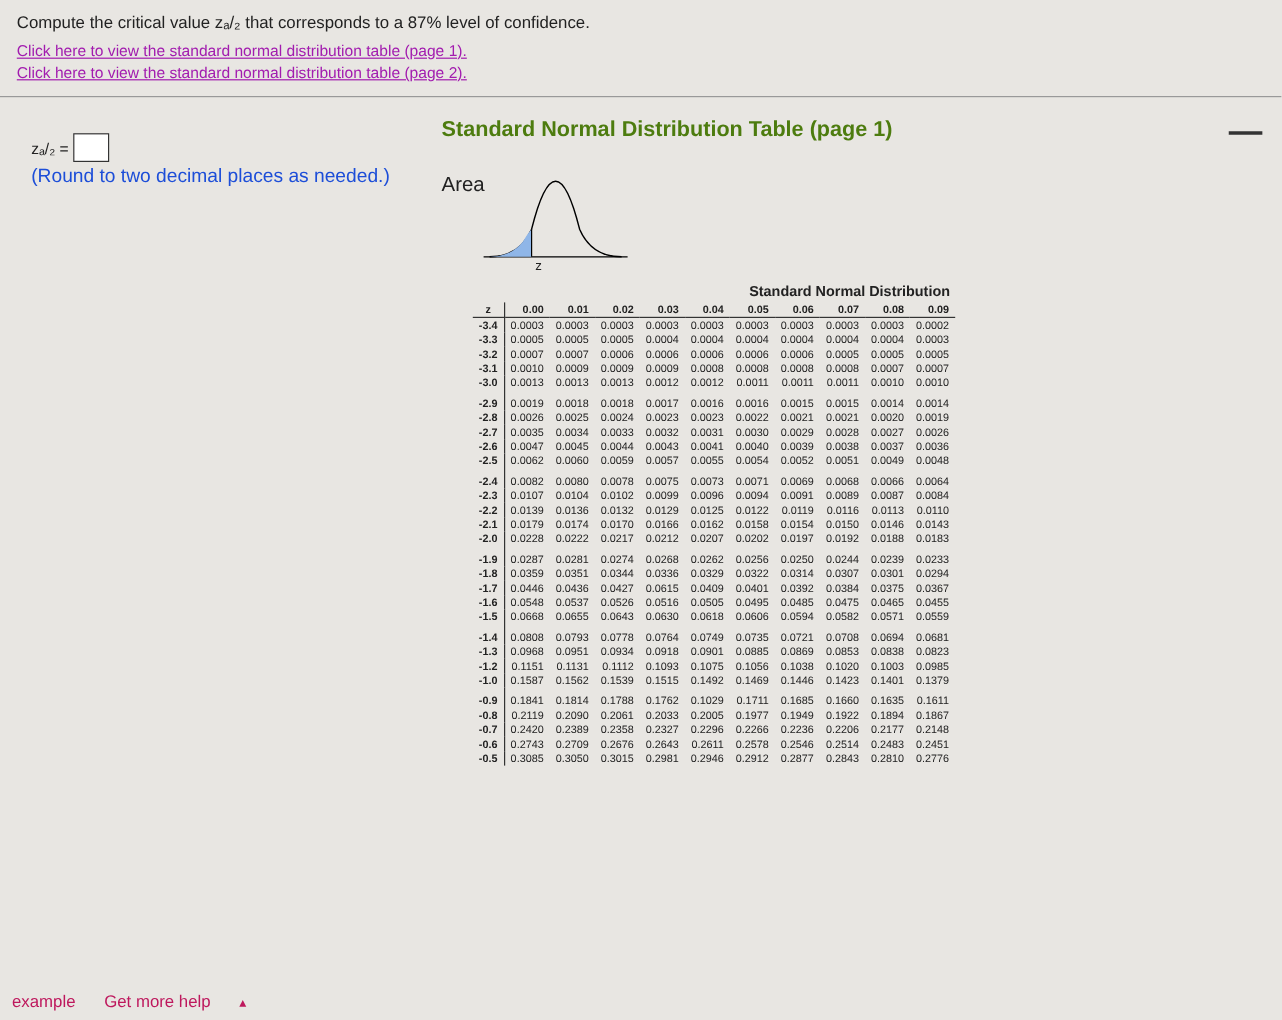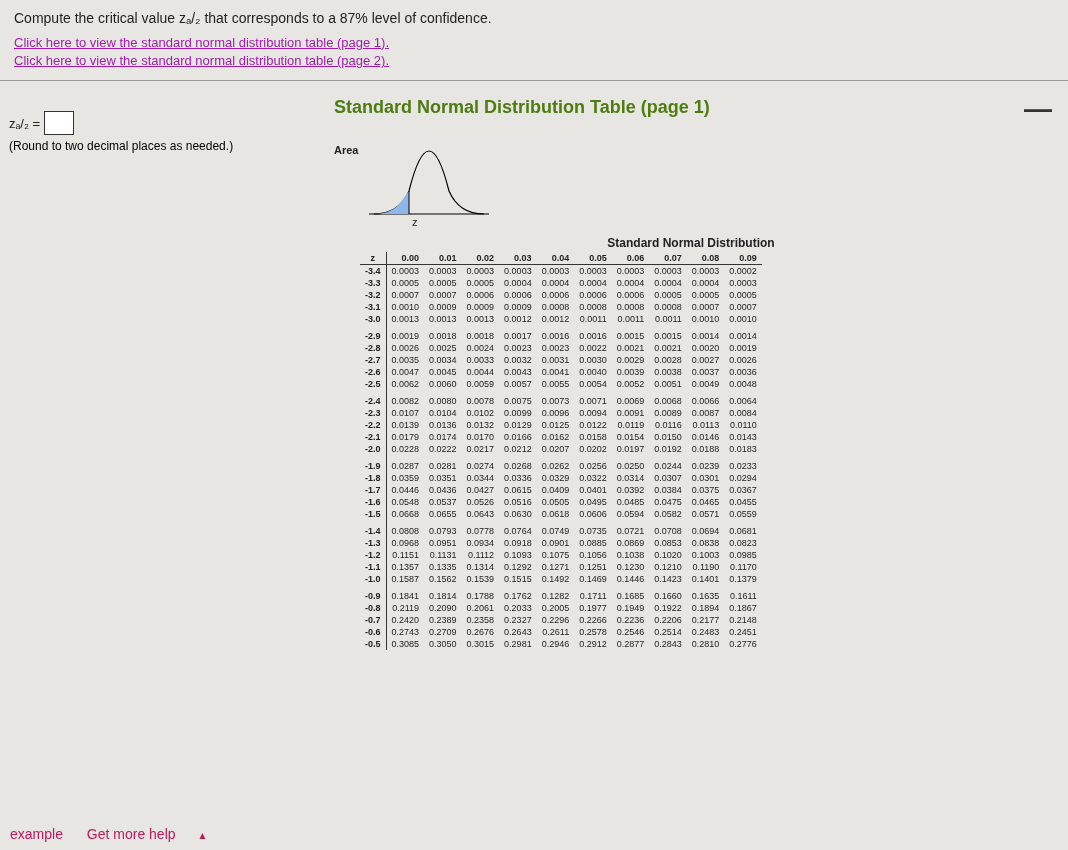--- a/index.html
+++ b/index.html
@@ -1,30 +1,30 @@
 <!DOCTYPE html>
 <html><head>
 <meta charset="utf-8">
 <style>
 body{margin:0;font-family:Arial,sans-serif;background:#e8e6e2;color:#222}
 .page{width:1068px;height:850px;position:relative;overflow:hidden}
 .top{padding:10px 14px;border-bottom:1px solid #999}
 .q{font-size:14px;margin-bottom:8px}
 .lk{color:#a21caf;text-decoration:underline;font-size:13px;display:block;line-height:1.4}
 .mid{display:flex;position:relative}
-.left{width:300px;padding:30px 9px;font-size:13px}
+.left{width:300px;padding:30px 26px;font-size:13px}
 .ans{display:flex;align-items:center;gap:4px}
 .box{width:28px;height:22px;border:1px solid #333;background:#fff}
-.round{font-size:12px;color:#000000;margin-top:4px}
+.round{font-size:16px;color:#1d4ed8;margin-top:4px}
 .panel{flex:1;padding:8px 20px 8px 16px;position:relative}
 .ptitle{font-size:18px;color:#4d7c0f;margin:8px 0 18px 0;font-weight:700}
 .close{position:absolute;right:16px;top:12px;font-size:28px;color:#333;font-weight:700}
 .chart{position:relative;width:130px;height:90px;margin:6px 0 10px 30px}
 .chart svg{width:100%;height:100%}
-.area-lbl{position:absolute;left:-30px;top:8px;font-size:11px;font-weight:700}
+.area-lbl{position:absolute;left:-30px;top:8px;font-size:17px;font-weight:400}
 .zl{position:absolute;left:48px;bottom:-2px;font-size:11px}
 .tt{text-align:center;font-size:12px;font-weight:700;margin-bottom:2px}
 .tbl{font-size:9px;border-collapse:collapse;margin-left:26px}
 .tbl th,.tbl td{padding:1px 5px;text-align:right;font-weight:400}
 .tbl .h th{font-weight:700;border-bottom:1px solid #333}
 .tbl .zc{font-weight:700;border-right:1px solid #333;text-align:center}
 .tbl .g td,.tbl .g th{padding-top:6px}
 .foot{position:absolute;bottom:8px;left:10px;font-size:14px;color:#be185d}
 .foot span{margin-right:20px}
 </style>
@@ -371,52 +371,39 @@
               <td>0.1112</td>
               <td>0.1093</td>
               <td>0.1075</td>
               <td>0.1056</td>
               <td>0.1038</td>
               <td>0.1020</td>
               <td>0.1003</td>
               <td>0.0985</td>
             </tr>
             <tr>
-              <th class="zc">-1.1</th>
-              <td>0.1357</td>
-              <td>0.1335</td>
-              <td>0.1314</td>
-              <td>0.1292</td>
-              <td>0.1271</td>
-              <td>0.1251</td>
-              <td>0.1230</td>
-              <td>0.1210</td>
-              <td>0.1190</td>
-              <td>0.1170</td>
-            </tr>
-            <tr>
               <th class="zc">-1.0</th>
               <td>0.1587</td>
               <td>0.1562</td>
               <td>0.1539</td>
               <td>0.1515</td>
               <td>0.1492</td>
               <td>0.1469</td>
               <td>0.1446</td>
               <td>0.1423</td>
               <td>0.1401</td>
               <td>0.1379</td>
             </tr>
             <tr class="g">
               <th class="zc">-0.9</th>
               <td>0.1841</td>
               <td>0.1814</td>
               <td>0.1788</td>
               <td>0.1762</td>
-              <td>0.1282</td>
+              <td>0.1029</td>
               <td>0.1711</td>
               <td>0.1685</td>
               <td>0.1660</td>
               <td>0.1635</td>
               <td>0.1611</td>
             </tr>
             <tr>
               <th class="zc">-0.8</th>
               <td>0.2119</td>
               <td>0.2090</td>

